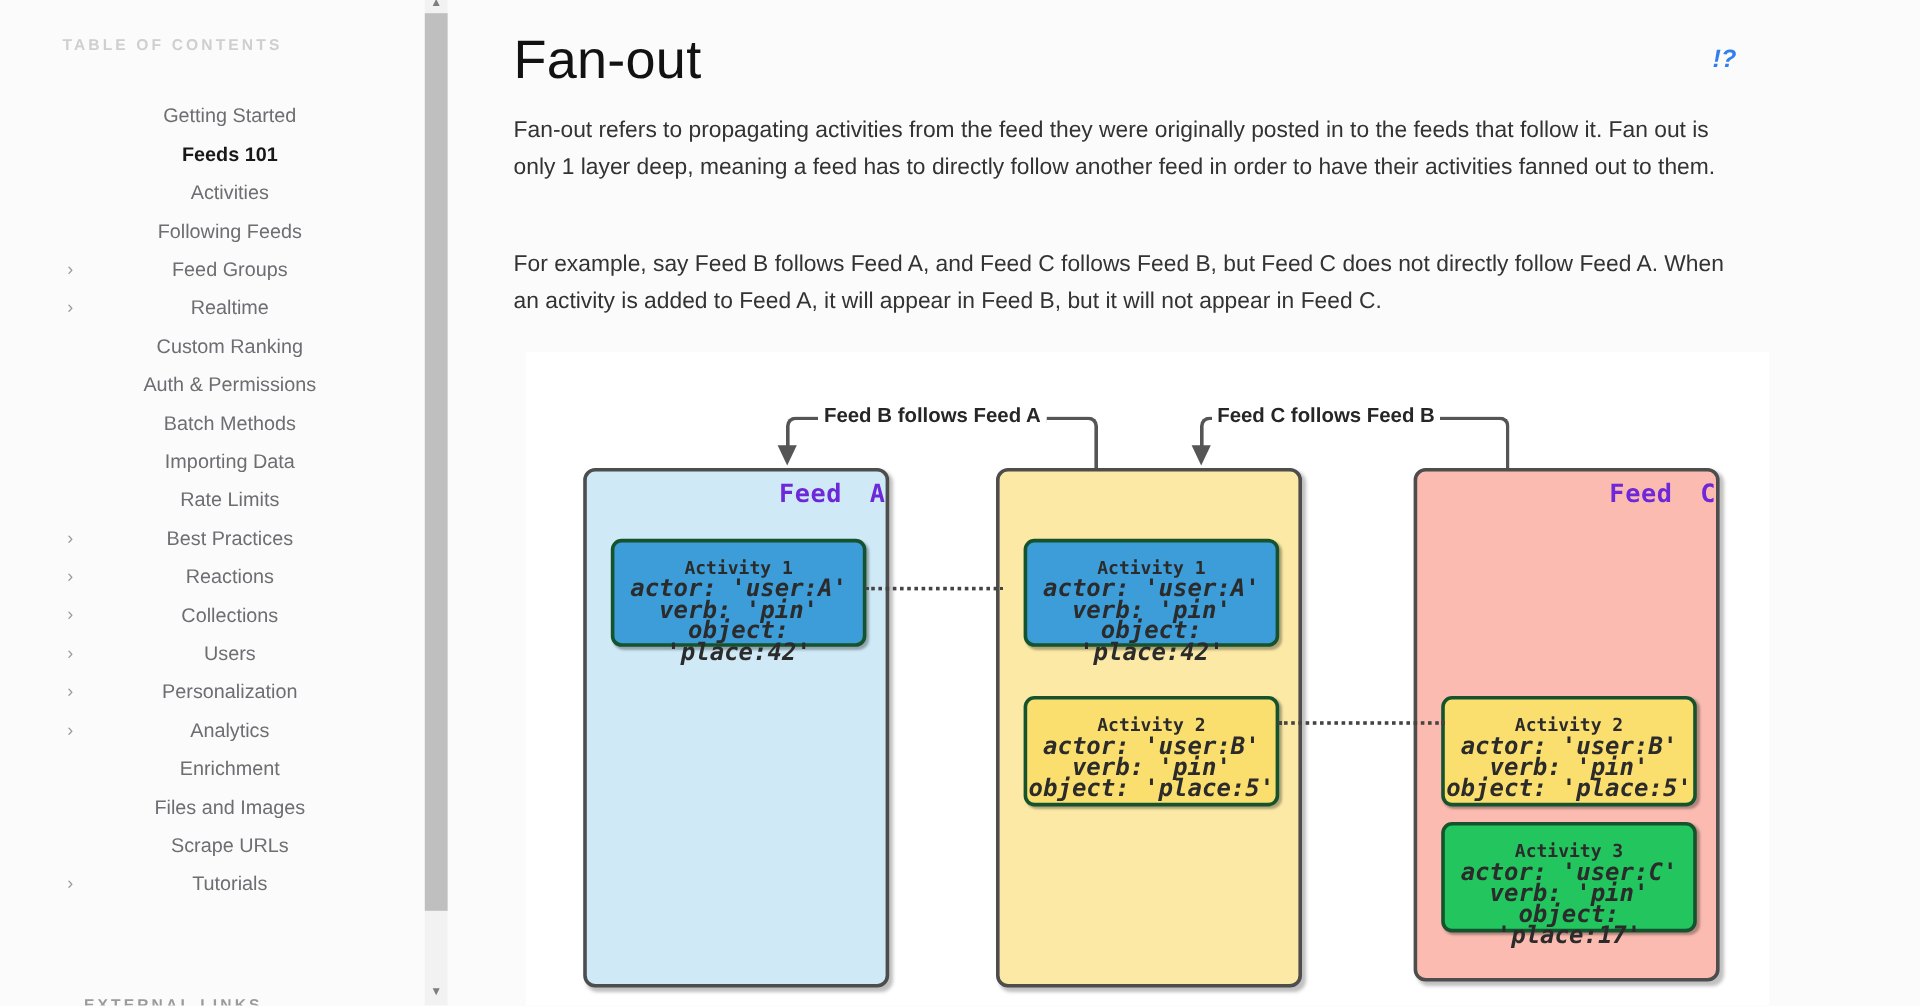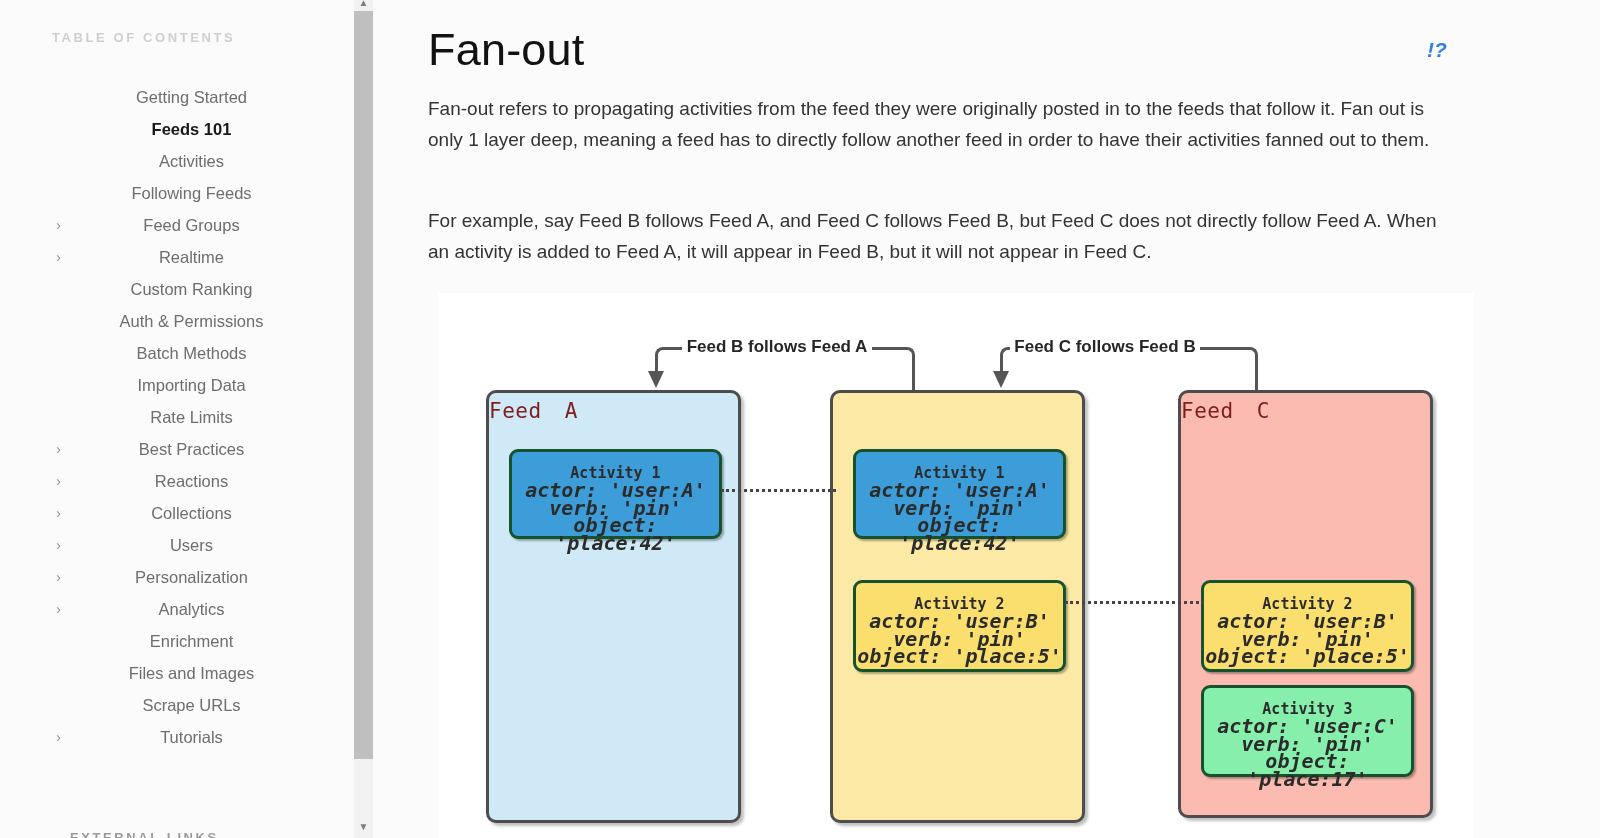--- a/index.html
+++ b/index.html
@@ -68,41 +68,41 @@
   .diagram { position:absolute; left:438px; top:293px; width:1036px; height:545px; background:#ffffff; }
   .feed-box {
     position:absolute; top:97px; width:255px; height:433px;
     border:3px solid #4d4d4d; border-radius:10px;
     box-shadow:3px 3px 3px rgba(0,0,0,0.25);
   }
   .feed-a { left:48px;  background:#cfe9f7; }
   .feed-b { left:392px; background:#fbe9a5; }
   .feed-c { left:740px; background:#fbbbb0; height:428px; }
   .feed-title {
-    margin-top:6px; text-align:left;
+    margin-top:6px; text-align:right;
     font-family:"DejaVu Sans Mono", monospace;
-    font-size:21px; font-weight:400; color:#7f1d1d;
+    font-size:21px; font-weight:700; color:#6d28d9;
     word-spacing:10px; letter-spacing:0.5px;
   }
   .activity {
     position:absolute; width:213px; left:20px;
     border:3px solid #14532d; border-radius:9px;
     box-shadow:2px 2px 2px rgba(0,0,0,0.3);
     font-family:"DejaVu Sans Mono", monospace;
     font-weight:700; color:#2b2b2b; text-align:center;
     padding-top:11px;
   }
   .activity .a-title { font-size:15px; margin-bottom:1px; }
   .activity .a-line  { font-size:20px; line-height:17.5px; display:block;font-style:italic; }
   .act-1 { top:56px;  height:90px; }
   .act-2 { top:171px; height:92px;margin-top:16px; }
   .act-3 { top:292px; height:92px; }
   .fill-blue   { background:#3d9dd8; }
   .fill-yellow { background:#fbdf6e; }
-  .fill-red    { background:#86efac;text-align:center; }
+  .fill-red    { background:#22c55e;text-align:center; }
 
   
   .follow-text {
     position:absolute; top:44px; width:190px; height:20px;
     text-align:center; font-size:17px; font-weight:700; color:#262626;
     white-space:nowrap;
   }
   .elbow-left {
     position:absolute; top:54px;
     border-left:3px solid #555; border-top:3px solid #555;

